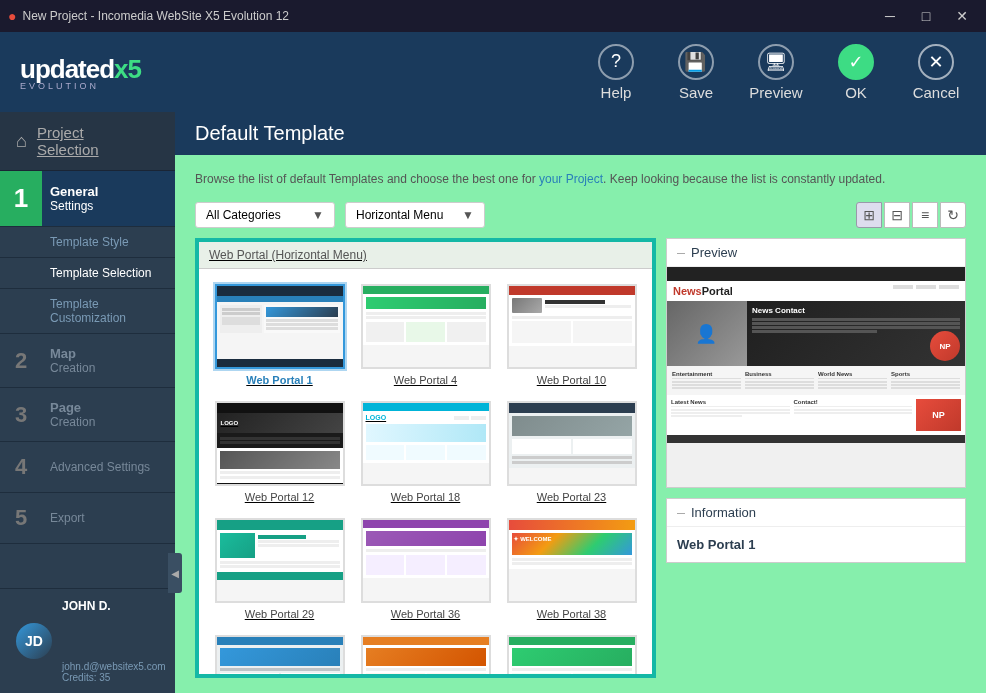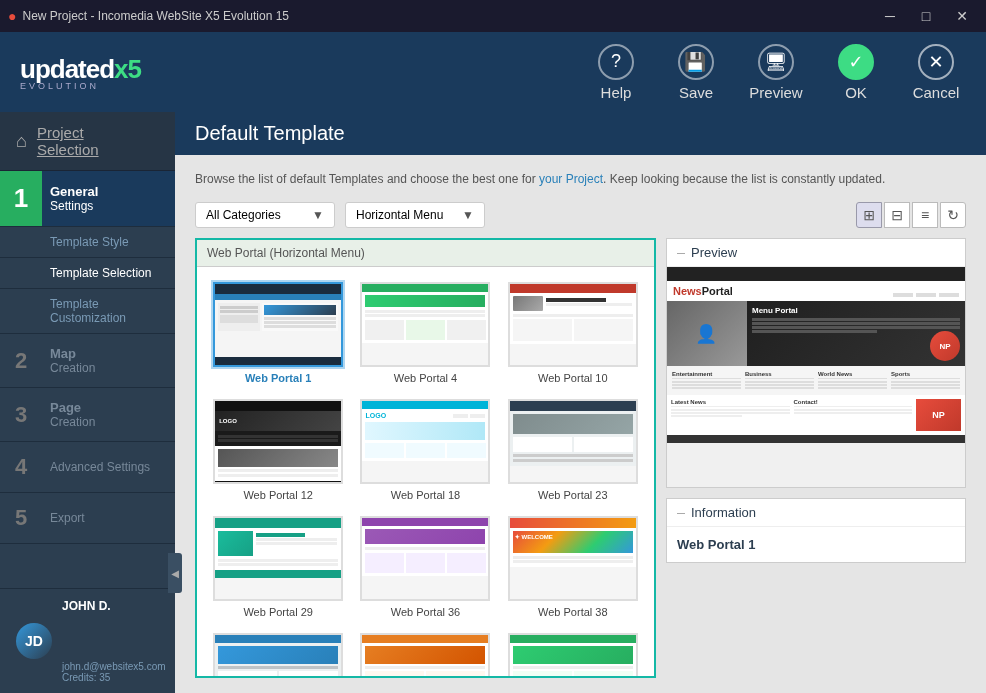--- a/index.html
+++ b/index.html
@@ -170,21 +170,21 @@
       color: #aaa;
       font-size: 10px;
       border-radius: 0 3px 3px 0;
     }
 
     
     #main {
       flex: 1;
       display: flex;
       flex-direction: column;
-      background: #e5e5e5;
+      background: #86efac;
       overflow: hidden;
     }
 
     
     #page-header {
       background: #1a3a5c;
       padding: 10px 20px;
       color: #fff;
       font-size: 20px;
       font-weight: 300;
@@ -247,24 +247,25 @@
     #templates-area {
       flex: 1;
       display: flex;
       gap: 10px;
       overflow: hidden;
     }
 
     
     #templates-scroll {
       flex: 1;
-      border: 2px solid #14b8a6;
+      border: 4px solid #14b8a6;
       background: #fff;
       overflow-y: auto;
       position: relative;
+      text-decoration: underline;
     }
 
     .section-header {
       background: #e8f0e8;
       padding: 6px 10px;
       font-size: 12px;
       color: #555;
       border-bottom: 1px solid #ccc;
     }
 
@@ -350,21 +351,21 @@
       width: 100%;
       height: 220px;
       background: #f0f0f0;
       position: relative;
       overflow: hidden;
     }
     
     .preview-nav { height: 14px; background: #222; width: 100%; }
     .preview-header-area {
       display: flex;
-      align-items: flex-end;
+      align-items: flex-start;
       padding: 4px 6px;
       background: #fff;
       gap: 4px;
     }
     .preview-logo-text { font-weight: bold; font-size: 11px; color: #222; }
     .preview-logo-text span { color: #c0392b; }
     .preview-spacer { flex: 1; }
 
     .info-section { padding: 10px; }
     .info-name { font-size: 13px; font-weight: bold; color: #2c3e50; }
@@ -411,21 +412,21 @@
       transform-origin: bottom center;
     }
 
     .relative { position: relative; }
   </style>
 </head>
 <body>
 
 <div id="titlebar">
   <span style="color:#e74c3c; font-size:14px;">●</span>
-  <span style="font-size:12px; color:#ccc;">New Project - Incomedia WebSite X5 Evolution 15</span>
+  <span style="font-size:12px; color:#ccc;">New Project - Incomedia WebSite X5 Evolution 12</span>
   <div class="toolbar-spacer"></div>
   <div class="win-controls">
     <button class="win-btn">─</button>
     <button class="win-btn">□</button>
     <button class="win-btn close">✕</button>
   </div>
 </div>
 
 <div id="app">
 
@@ -826,21 +827,21 @@
                     <div style="display:flex; gap:3px;">
                       <div style="width:20px; height:4px; background:#ddd;"></div>
                       <div style="width:20px; height:4px; background:#ddd;"></div>
                       <div style="width:20px; height:4px; background:#ddd;"></div>
                     </div>
                   </div>
 
                   <div style="height:65px; background:linear-gradient(135deg,#1a1a1a,#333); display:flex; align-items:stretch; position:relative;">
                     <div style="width:80px; background:linear-gradient(135deg,#666,#999); overflow:hidden; display:flex; align-items:center; justify-content:center; color:#aaa; font-size:18px;">👤</div>
                     <div style="flex:1; padding:5px;">
-                      <div style="color:#fff; font-size:8px; font-weight:bold; margin-bottom:3px;">Menu Portal</div>
+                      <div style="color:#fff; font-size:8px; font-weight:bold; margin-bottom:3px;">News Contact</div>
                       <div style="height:3px; background:#555; margin:1px 0;"></div>
                       <div style="height:3px; background:#555; margin:1px 0;"></div>
                       <div style="height:3px; background:#555; margin:1px 0;"></div>
                       <div style="height:3px; background:#555; margin:1px 0; width:60%;"></div>
                     </div>
                     <div style="position:absolute; right:5px; bottom:5px; width:30px; height:30px; background:linear-gradient(135deg,#e74c3c,#c0392b); border-radius:50%; display:flex; align-items:center; justify-content:center;">
                       <div style="color:#fff; font-size:8px; font-weight:bold;">NP</div>
                     </div>
                   </div>
 

